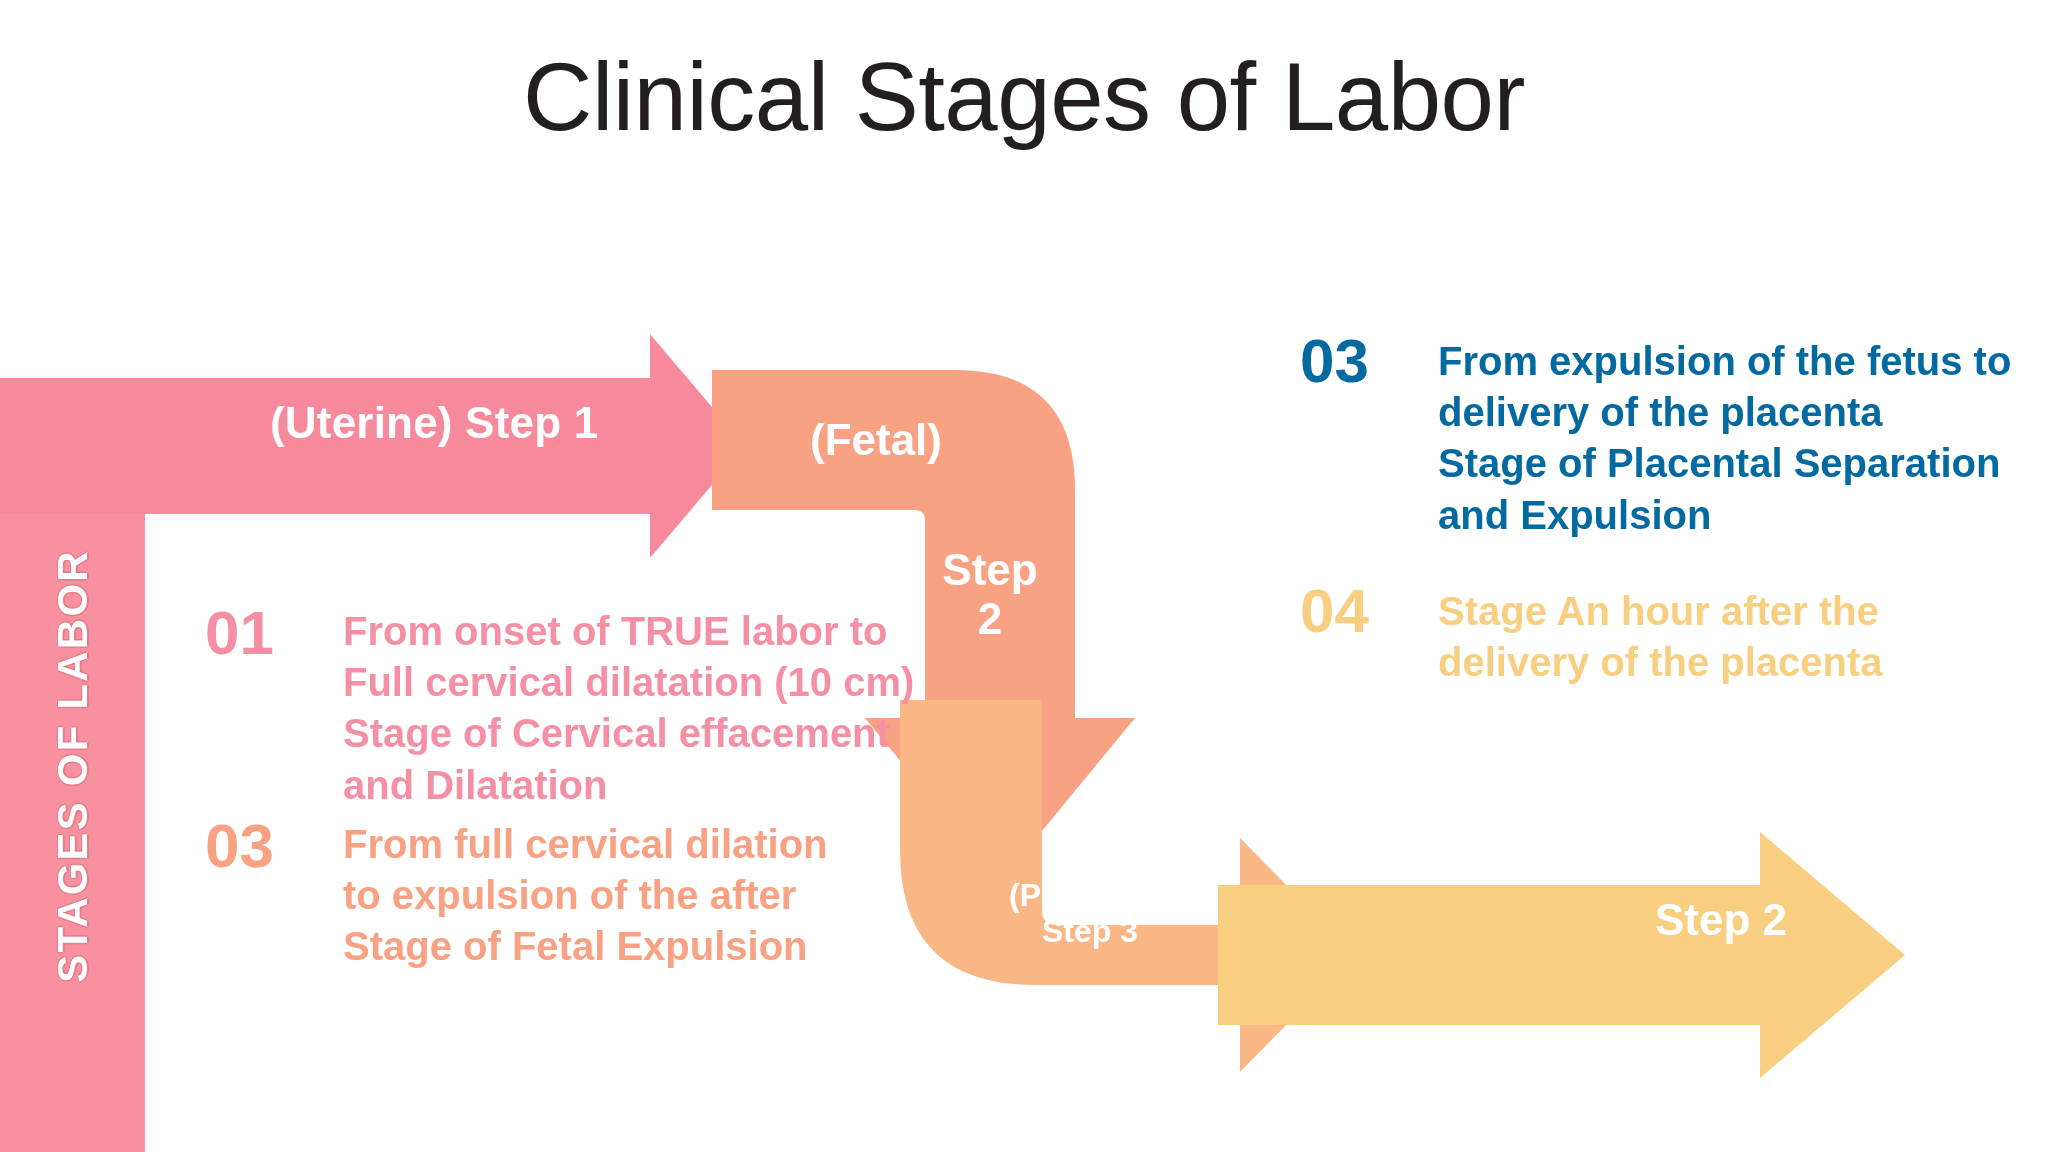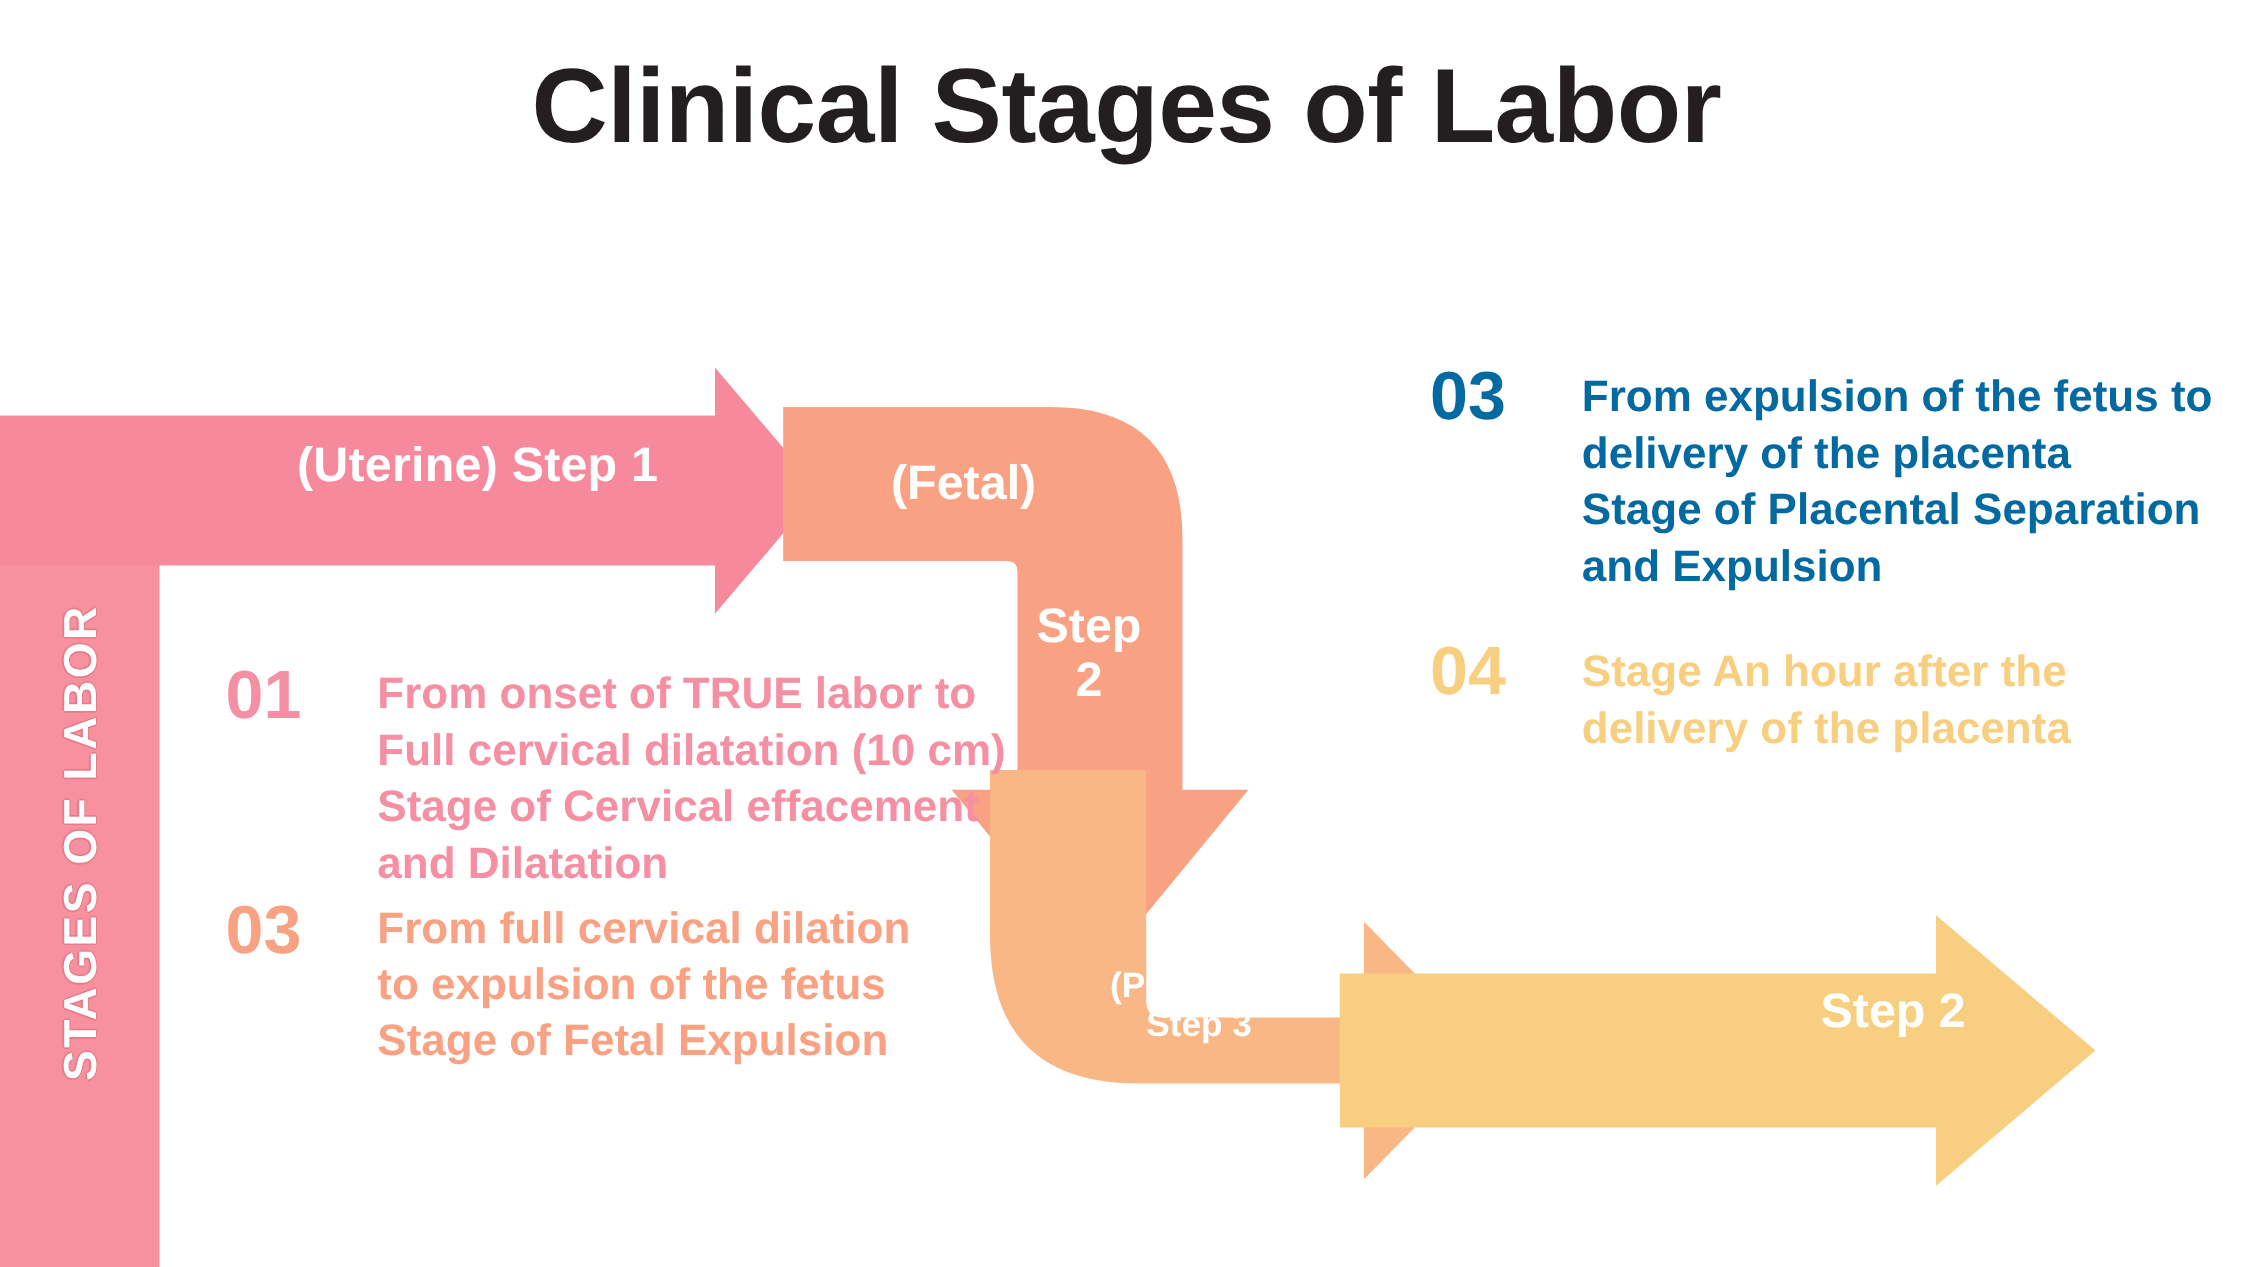--- a/index.html
+++ b/index.html
@@ -24,21 +24,21 @@
   }
 
   
   .title {
     position: absolute;
     left: 0;
     top: 42px;
     width: 2048px;
     text-align: center;
     font-size: 96px;
-    font-weight: 700;
+    font-weight: 400;
     color: #231f20;
     letter-spacing: -0.5px;
     line-height: 1.15;
     white-space: nowrap;
   }
 
   
   .vlabel-wrap {
     position: absolute;
     left: 0px;
@@ -219,21 +219,21 @@
   <div class="desc-num">01</div>
   <div class="desc-text">From onset of TRUE labor to
 Full cervical dilatation (10 cm)
 Stage of Cervical effacement
 and Dilatation</div>
 </div>
 
 <div class="desc-block" id="block-02">
   <div class="desc-num">03</div>
   <div class="desc-text">From full cervical dilation
-to expulsion of the fetus
+to expulsion of the after
 Stage of Fetal Expulsion</div>
 </div>
 
 <div class="desc-block" id="block-03">
   <div class="desc-num">03</div>
   <div class="desc-text">From expulsion of the fetus to
 delivery of the placenta
 Stage of Placental Separation
 and Expulsion</div>
 </div>

